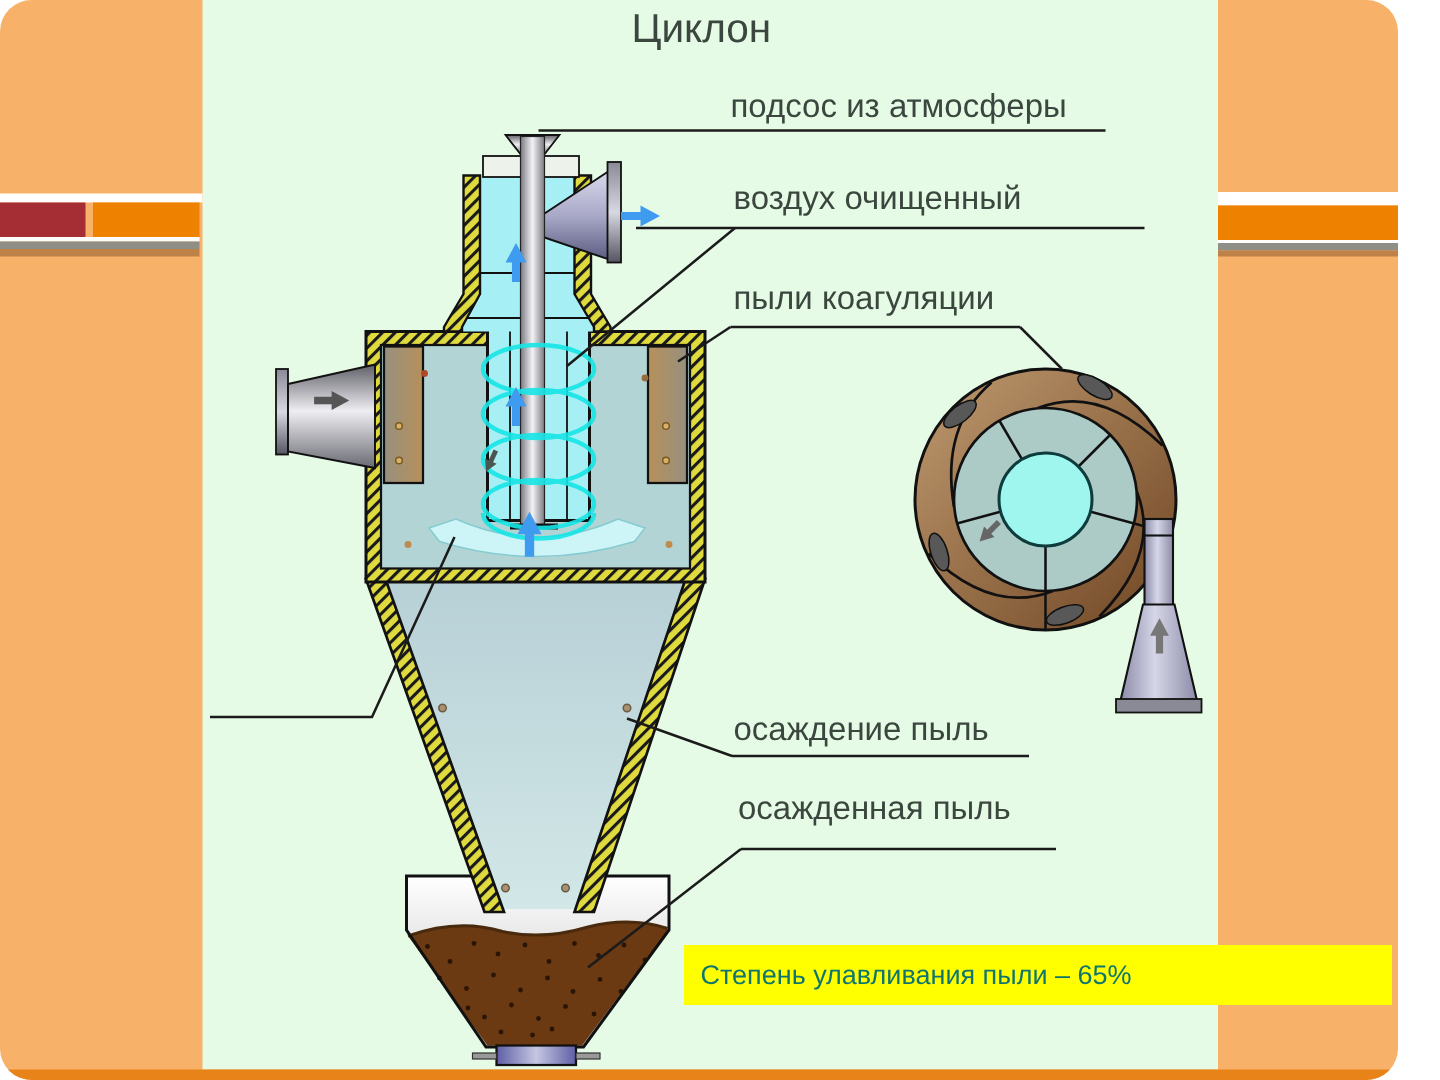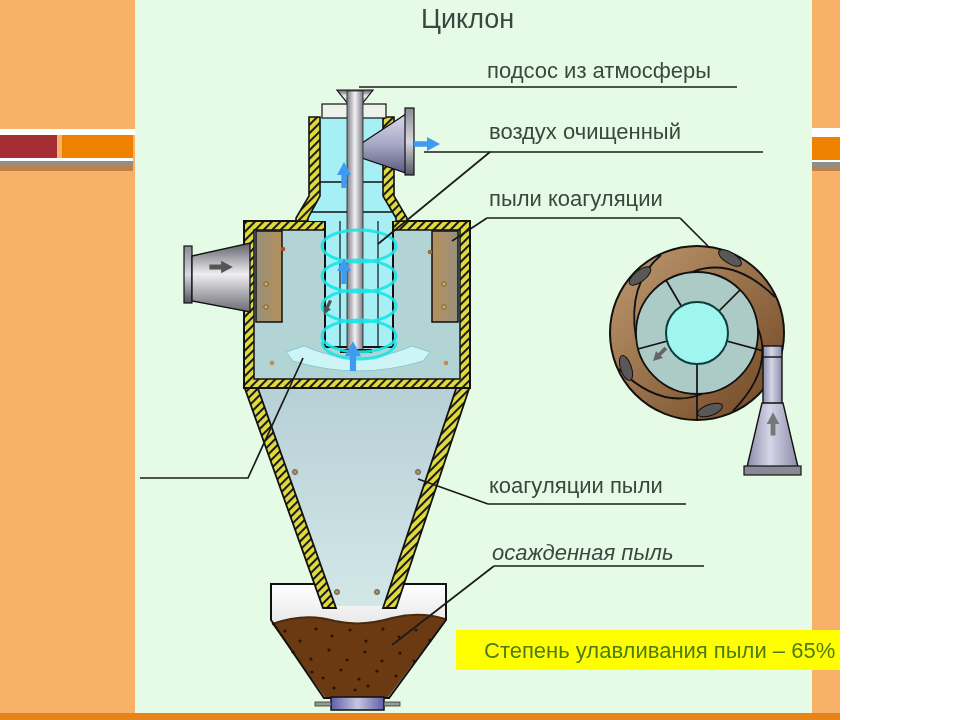--- a/index.html
+++ b/index.html
@@ -1,25 +1,25 @@
 <!DOCTYPE html>
 <html><head>
 <meta charset="utf-8">
 <style>
   html,body{margin:0;padding:0;}
-  #slide{position:relative;width:840px;height:720px;background:#F8B169;overflow:hidden;
-         font-family:"Liberation Sans",sans-serif;}
+  #slide{position:relative;width:932px;height:720px;background:#F8B169;overflow:hidden;
+         font-family:"Liberation Sans",sans-serif;border-radius:21px;}
   #panel{position:absolute;left:135px;top:0;width:677px;height:713px;background:#E6FBE6;}
   .deco{position:absolute;}
   #bottom-strip{position:absolute;left:0;top:713px;width:960px;height:7px;background:#E8831A;}
   .lbl{position:absolute;font-size:22px;color:#3A463E;white-space:nowrap;z-index:5;}
   #title{position:absolute;left:421px;top:4px;font-size:27px;color:#3A463E;z-index:5;}
   #lbl-curtain{white-space:pre-line;line-height:27px;}
   #banner{position:absolute;left:456px;top:630px;width:472px;height:40px;background:#FFFF00;
-          font-size:22px;color:#4d7c0f;line-height:41px;padding-left:28px;box-sizing:border-box;z-index:6;}
+          font-size:18px;color:#0f766e;line-height:41px;padding-left:11px;box-sizing:border-box;z-index:6;}
   #diagram{position:absolute;left:0;top:0;z-index:3;}
 </style>
 </head>
 <body>
 
 <div id="slide">
 
   <div id="panel"></div>
 
   <div class="deco" style="left:0;top:129px;width:135px;height:6px;background:#fff;"></div>
@@ -34,22 +34,22 @@
   <div class="deco" style="left:812px;top:160px;width:148px;height:2px;background:#fff;"></div>
   <div class="deco" style="left:812px;top:162px;width:148px;height:5px;background:#8F8F87;"></div>
   <div class="deco" style="left:812px;top:167px;width:148px;height:4px;background:#BE8148;"></div>
 
   <div id="bottom-strip"></div>
 
   <div id="title">Циклон</div>
   <div class="lbl" style="left:489px;top:119px;">воздух очищенный</div>
   <div class="lbl" style="left:487px;top:58px;">подсос из атмосферы</div>
   <div class="lbl" style="left:489px;top:186px;">пыли коагуляции</div>
-  <div class="lbl" style="left:489px;top:473px;">коагуляции пыли</div>
-  <div class="lbl" style="left:492px;top:540px;font-style:italic;">осажденная пыль</div>
+  <div class="lbl" style="left:489px;top:473px;">осаждение пыль</div>
+  <div class="lbl" style="left:492px;top:526px;">осажденная пыль</div>
 
   <div id="banner">Степень улавливания пыли – 65%</div>
 
   <svg id="diagram" width="960" height="720" viewBox="0 0 960 720">
     <defs>
       <pattern id="hatch" patternUnits="userSpaceOnUse" width="6" height="6" patternTransform="rotate(45)">
         <rect width="6" height="6" fill="#DFDA3E"></rect>
         <line x1="1" y1="0" x2="1" y2="6" stroke="#1a1a1a" stroke-width="2.1"></line>
       </pattern>
       <linearGradient id="metalV" x1="0" y1="0" x2="0" y2="1">

